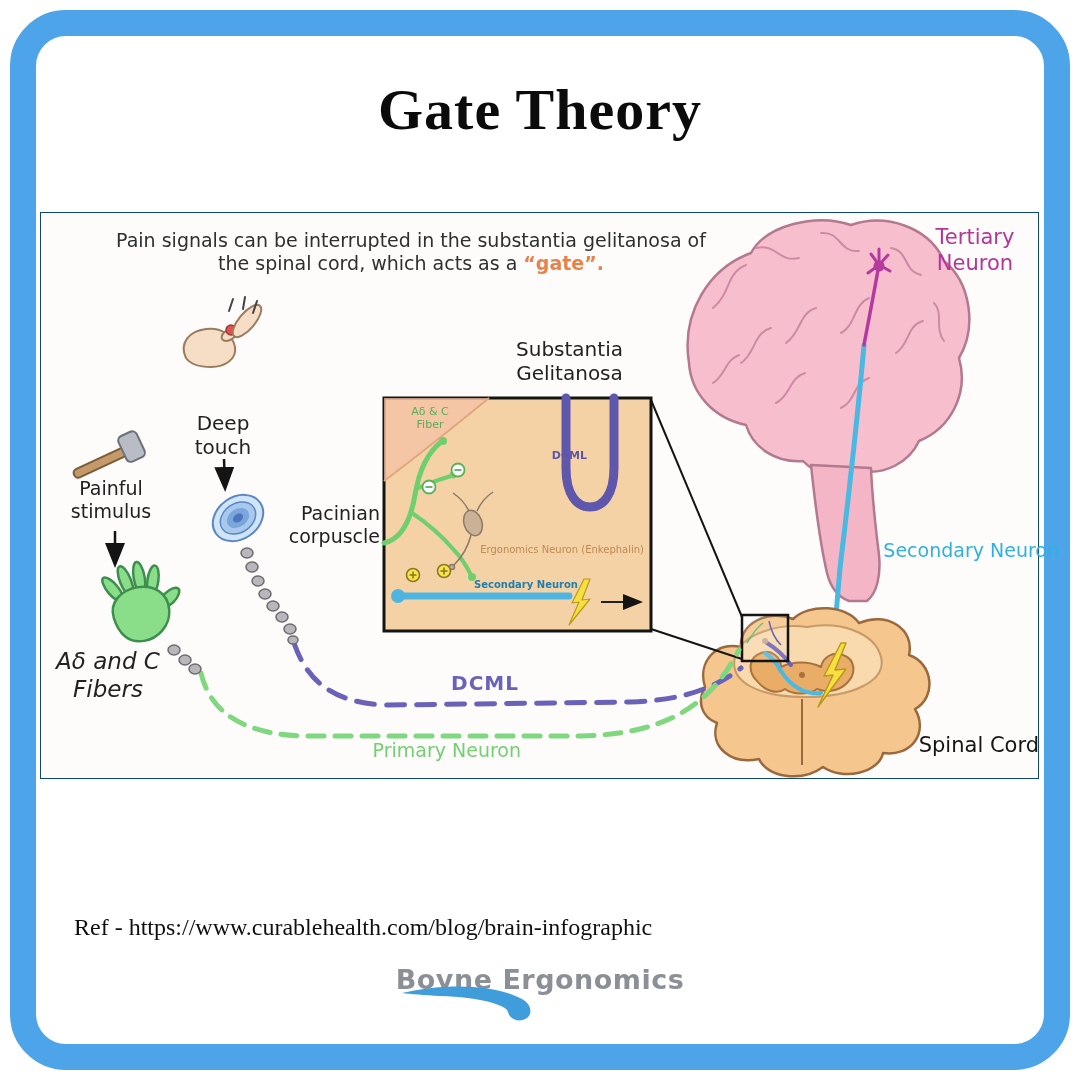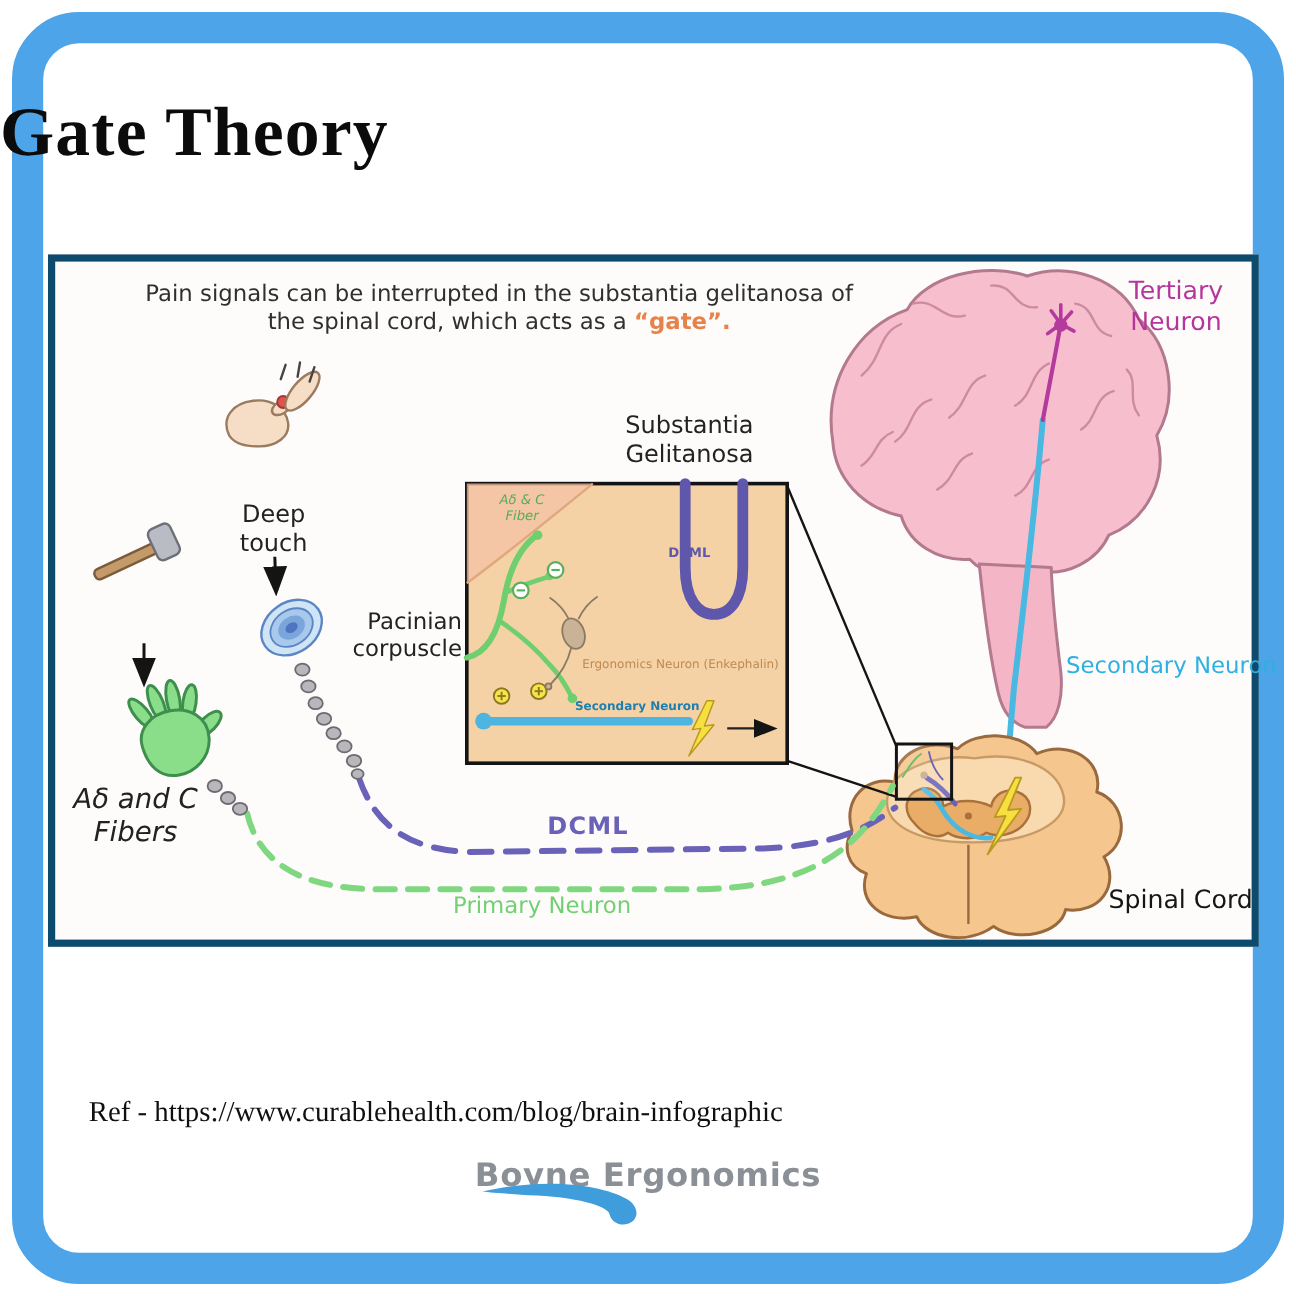--- a/index.html
+++ b/index.html
@@ -1,38 +1,38 @@
 <!DOCTYPE html>
 <html><head>
 <meta charset="utf-8">
 <style>
   html,body{margin:0;padding:0;background:#ffffff;}
   .canvas{position:relative;width:1080px;height:1080px;background:#ffffff;overflow:hidden;
           font-family:"DejaVu Sans",sans-serif;}
   .frame{position:absolute;inset:10px;border:26px solid #4da4e8;border-radius:56px;pointer-events:none;}
-  .title{position:absolute;top:76px;left:0;width:100%;margin:0;
+  .title{position:absolute;top:76px;left:0;width:100%;margin:0;text-align:center;
          font-family:"Liberation Serif",serif;font-weight:bold;font-size:58px;color:#0b0b0b;letter-spacing:1px;}
   .diagram{position:absolute;left:40px;top:212px;width:997px;height:565px;background:#fdfcfa;
-           border:6px solid #0c4a6e;box-sizing:content-box;}
+           border:1px solid #0c4a6e;box-sizing:content-box;}
   .diagram svg.art{position:absolute;left:0;top:0;}
   .lbl{position:absolute;color:#222;line-height:1.22;text-align:right;}
   .center{text-align:center;}
   .intro{left:40px;top:16px;width:660px;text-align:center;font-size:19px;color:#2f2f2f;}
   .gate{color:#e8824b;font-weight:bold;}
   .deep{left:132px;top:198px;width:100px;font-size:20px;}
   .painful{left:5px;top:264px;width:130px;font-size:19px;}
   .fibers{left:2px;top:434px;width:130px;font-size:23px;font-style:italic;}
   .pacinian{left:219px;top:289px;width:120px;font-size:19px;}
   .substantia{left:446px;top:124px;width:165px;font-size:20px;}
   .tertiary{left:872px;top:12px;width:124px;font-size:21px;color:#b5369b;}
   .secondary{left:818px;top:326px;width:200px;font-size:19px;color:#2fb0e0;}
   .spinal{left:858px;top:520px;width:140px;font-size:21px;color:#151515;}
   .dcml-big{left:378px;top:458px;width:100px;font-size:20px;color:#6a62b8;font-weight:bold;letter-spacing:1px;}
   .primary{left:330px;top:526px;width:150px;font-size:19px;color:#72cf72;}
-  .inset-fiber{left:360px;top:192px;width:58px;font-size:11px;color:#58ae58;font-style:italic;text-align:center;}
+  .inset-fiber{left:360px;top:192px;width:58px;font-size:11px;color:#58ae58;text-align:center;}
   .inset-dcml{left:500px;top:236px;width:46px;font-size:11px;color:#5f57ac;font-weight:bold;}
   .inset-inhib{left:428px;top:331px;width:175px;font-size:10px;color:#bd8a52;}
   .inset-sec{left:427px;top:366px;width:110px;font-size:10px;color:#1f7fae;font-weight:bold;}
   .ref{position:absolute;left:74px;top:914px;font-family:"Liberation Serif",serif;font-weight:normal;
        font-size:24px;color:#101010;}
   .logo-row{position:absolute;left:0;top:964px;width:100%;display:flex;justify-content:center;}
   .logo-inner{position:relative;}
   .logo-text{font-size:27px;font-weight:bold;color:#8b9097;letter-spacing:0.5px;}
   .swoosh{position:absolute;left:4px;top:21px;width:150px;height:40px;}
 </style>
@@ -219,20 +219,24 @@
     <div class="lbl intro">
       <div>Pain signals can be interrupted in the substantia gelitanosa of</div>
       <div><span>the spinal cord, which acts as a </span><span class="gate">“gate”.</span></div>
     </div>
 
     <div class="lbl deep center">
       <div>Deep</div>
         <div>touch</div>
     </div>
 
+    <div class="lbl painful center">
+      <div>Painful</div>
+        <div>stimulus</div>
+    </div>
 
     <div class="lbl fibers center">
       <div>Aδ and C</div>
         <div>Fibers</div>
     </div>
 
     <div class="lbl pacinian">
       <div>Pacinian</div>
         <div>corpuscle</div>
     </div>

